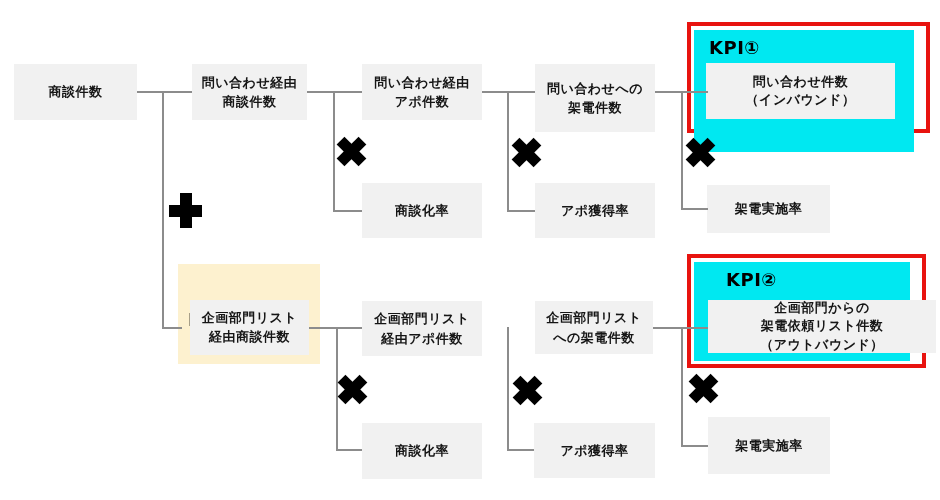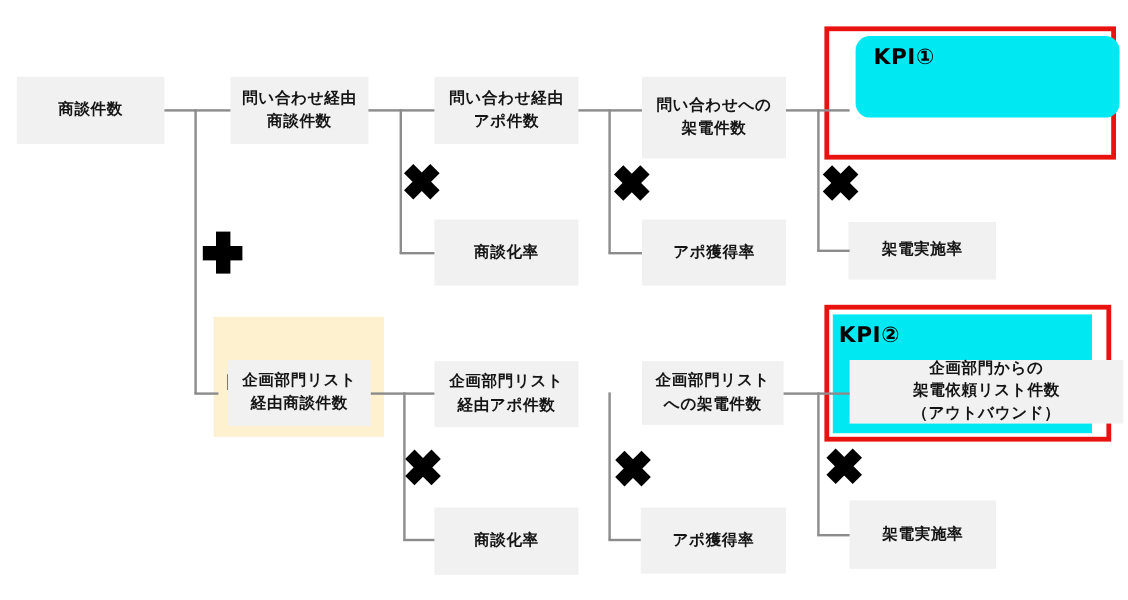--- a/index.html
+++ b/index.html
@@ -84,27 +84,27 @@
   #n-conv2      { left: 362px; top: 423px; width: 120px; height: 56px; }
   #n-aporate2   { left: 534px; top: 423px; width: 121px; height: 55px; }
   #n-callrate2  { left: 708px; top: 417px; width: 122px; height: 57px; }
 
   
   #g-kgi  { left: 178px; top: 264px; width: 142px; height: 100px; }
   #g-kgi .group-title { left: 10px; top: 7px; margin-top: 38px; }
   #g-kgi .inner-node  { left: 12px; top: 36px; width: 119px; height: 55px; }
 
   #g-kpi1 { left: 687px; top: 22px; width: 243px; height: 111px; }
-  #g-kpi1 .hl { left: 22px; top: 4px; width: 220px; height: 68px; border-radius: 12px; }
+  #g-kpi1 .hl { left: 3px; top: 4px; width: 220px; height: 122px; }
   #g-kpi1 .group-title { left: 15px; top: 7px; }
   #g-kpi1 .inner-node  { left: 12px; top: 33px; width: 189px; height: 56px; }
 
   #g-kpi2 { left: 687px; top: 254px; width: 239px; height: 114px; }
   #g-kpi2 .hl { left: 3px; top: 4px; width: 216px; height: 99px; }
-  #g-kpi2 .group-title { left: 5px; top: 7px; }
+  #g-kpi2 .group-title { left: 32px; top: 7px; }
   #g-kpi2 .inner-node  { left: 14px; top: 38px; width: 228px; height: 53px; }
 </style>
 </head>
 <body>
 
 <div class="canvas">
 
   <div class="hline" style="left:137px; top:91px; width:55px"></div>
   <div class="hline" style="left:307px; top:91px; width:55px"></div>
   <div class="hline" style="left:482px; top:91px; width:53px"></div>
@@ -176,20 +176,22 @@
 
   <div class="group kgi" id="g-kgi">
     <div class="group-title">KGI</div>
     <div class="inner-node">企画部門リスト
 経由商談件数</div>
   </div>
 
   <div class="group red" id="g-kpi1">
     <div class="hl cyan">
       <div class="group-title">KPI①</div>
+      <div class="inner-node">問い合わせ件数
+（インバウンド）</div>
     </div>
   </div>
 
   <div class="group red" id="g-kpi2">
     <div class="hl cyan">
       <div class="group-title">KPI②</div>
       <div class="inner-node">企画部門からの
 架電依頼リスト件数
 （アウトバウンド）</div>
     </div>

